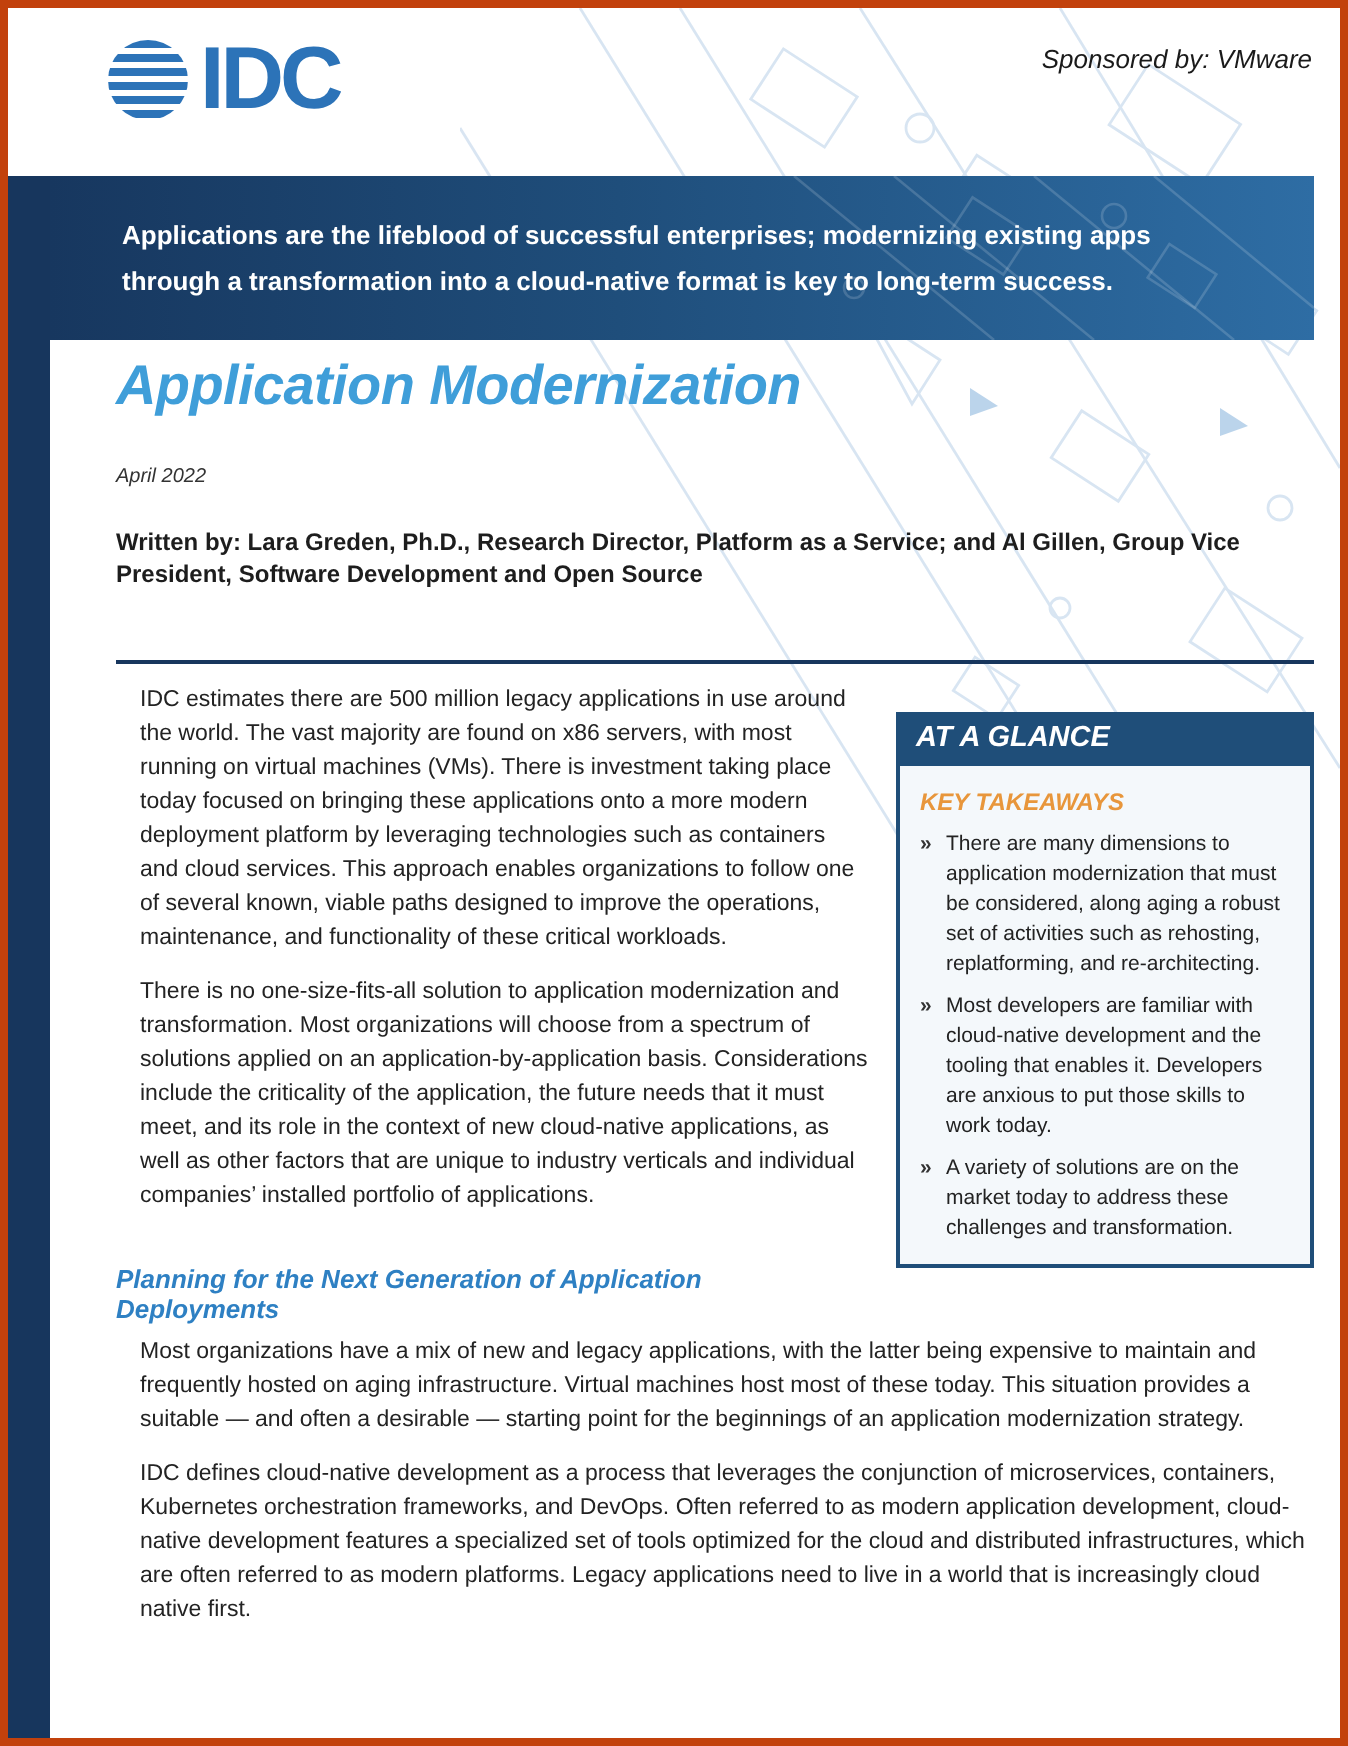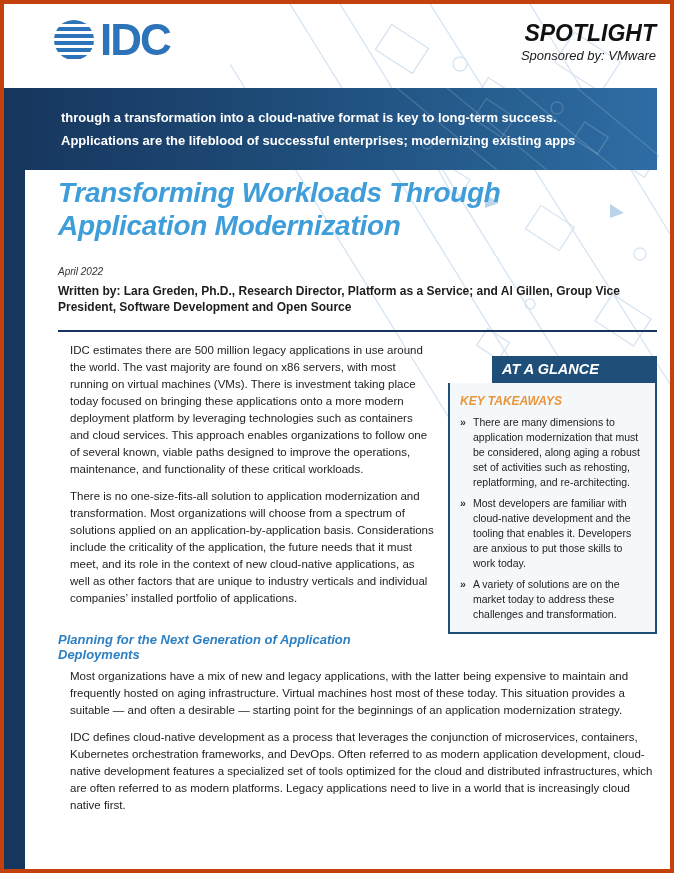--- a/index.html
+++ b/index.html
@@ -36,29 +36,28 @@
     background:linear-gradient(90deg,#17375f 0%,#1f4e7b 45%,#2e6da4 100%);
     z-index:1;display:flex;flex-direction:column;justify-content:center;
     padding-left:36px;box-sizing:border-box;
   }
   .banner-line{color:#ffffff;font-size:13px;font-weight:700;line-height:23px;position:relative;z-index:2;}
   .banner-pattern{position:absolute;right:0;top:0;z-index:1;pointer-events:none;}
   
   .title-block{position:absolute;left:54px;top:172px;width:600px;z-index:2;}
   .doc-title{color:#3f9ed9;font-size:28px;font-weight:700;font-style:italic;line-height:33px;letter-spacing:-0.3px;}
   .doc-date{font-size:10px;font-style:italic;color:#333333;margin-top:24px;}
-  .byline{font-size:12px;font-weight:700;color:#1d1d1d;line-height:16px;margin-top:6px;width:599px;}
+  .byline{font-size:12px;font-weight:700;color:#1d1d1d;line-height:16px;margin-top:19px;width:599px;}
   .divider{position:absolute;left:54px;top:326px;width:599px;height:2px;background:#17365d;z-index:2;}
   
   .main{position:absolute;left:54px;top:338px;width:599px;z-index:2;}
   .glance-box{float:right;width:209px;margin:14px 0 10px 14px;box-sizing:border-box;}
   .glance-header{
     background:#1f4e79;color:#ffffff;font-size:14.5px;font-style:italic;font-weight:700;
     padding:5px 10px 6px 10px;
-    margin-left:44px;
   }
   .glance-body{
     border:2px solid #1f4e79;border-top:none;background:#f4f8fb;
     padding:8px 10px 10px 10px;
   }
   .key-takeaways{color:#e8963b;font-size:12px;font-style:italic;font-weight:700;margin:3px 0 7px 0;}
   .takeaway{position:relative;padding-left:13px;font-size:10.5px;line-height:15px;color:#222222;margin-bottom:6px;}
   .takeaway:last-child{margin-bottom:0;}
   .bullet-marker{position:absolute;left:0;top:0;font-weight:700;color:#333333;}
   .intro-heading{color:#2e80c3;font-size:19px;font-style:italic;font-weight:700;margin:2px 0 8px 0;}
@@ -97,46 +96,44 @@
       <path d="M380 200 l14 9 l-14 5 Z"></path>
       <path d="M330 460 l14 9 l-14 5 Z"></path>
     </g>
   </svg>
 
   <div class="logo">
     <div class="globe"></div>
     <div class="logo-text">IDC</div>
   </div>
   <div class="header-right">
-    <div class="spotlight">SPOTLIGHT</div>
     <div class="sponsored">Sponsored by: VMware</div>
   </div>
 
   <div class="left-strip"></div>
 
   <div class="banner">
     <svg class="banner-pattern" width="300" height="82" viewBox="0 0 300 82">
       <g fill="none" stroke="rgba(255,255,255,0.16)" stroke-width="1.3">
         <line x1="40" y1="0" x2="140" y2="82"></line>
         <line x1="90" y1="0" x2="190" y2="82"></line>
         <line x1="160" y1="0" x2="260" y2="82"></line>
         <line x1="220" y1="0" x2="300" y2="66"></line>
         <rect x="120" y="18" width="34" height="24" transform="rotate(33 137 30)"></rect>
         <rect x="220" y="40" width="28" height="20" transform="rotate(33 234 50)"></rect>
         <circle cx="200" cy="20" r="6"></circle>
         <circle cx="70" cy="56" r="5"></circle>
       </g>
     </svg>
+    <div class="banner-line">Applications are the lifeblood of successful enterprises; modernizing existing apps</div>
     <div class="banner-line">through a transformation into a cloud-native format is key to long-term success.</div>
-    <div class="banner-line">Applications are the lifeblood of successful enterprises; modernizing existing apps</div>
   </div>
 
   <div class="title-block">
     <div class="doc-title">
-      <div>Transforming Workloads Through</div>
       <div>Application Modernization</div>
     </div>
     <div class="doc-date">April 2022</div>
     <div class="byline">Written by: Lara Greden, Ph.D., Research Director, Platform as a Service; and Al Gillen, Group Vice President, Software Development and Open Source</div>
   </div>
 
   <div class="divider"></div>
 
   <div class="main">
 

